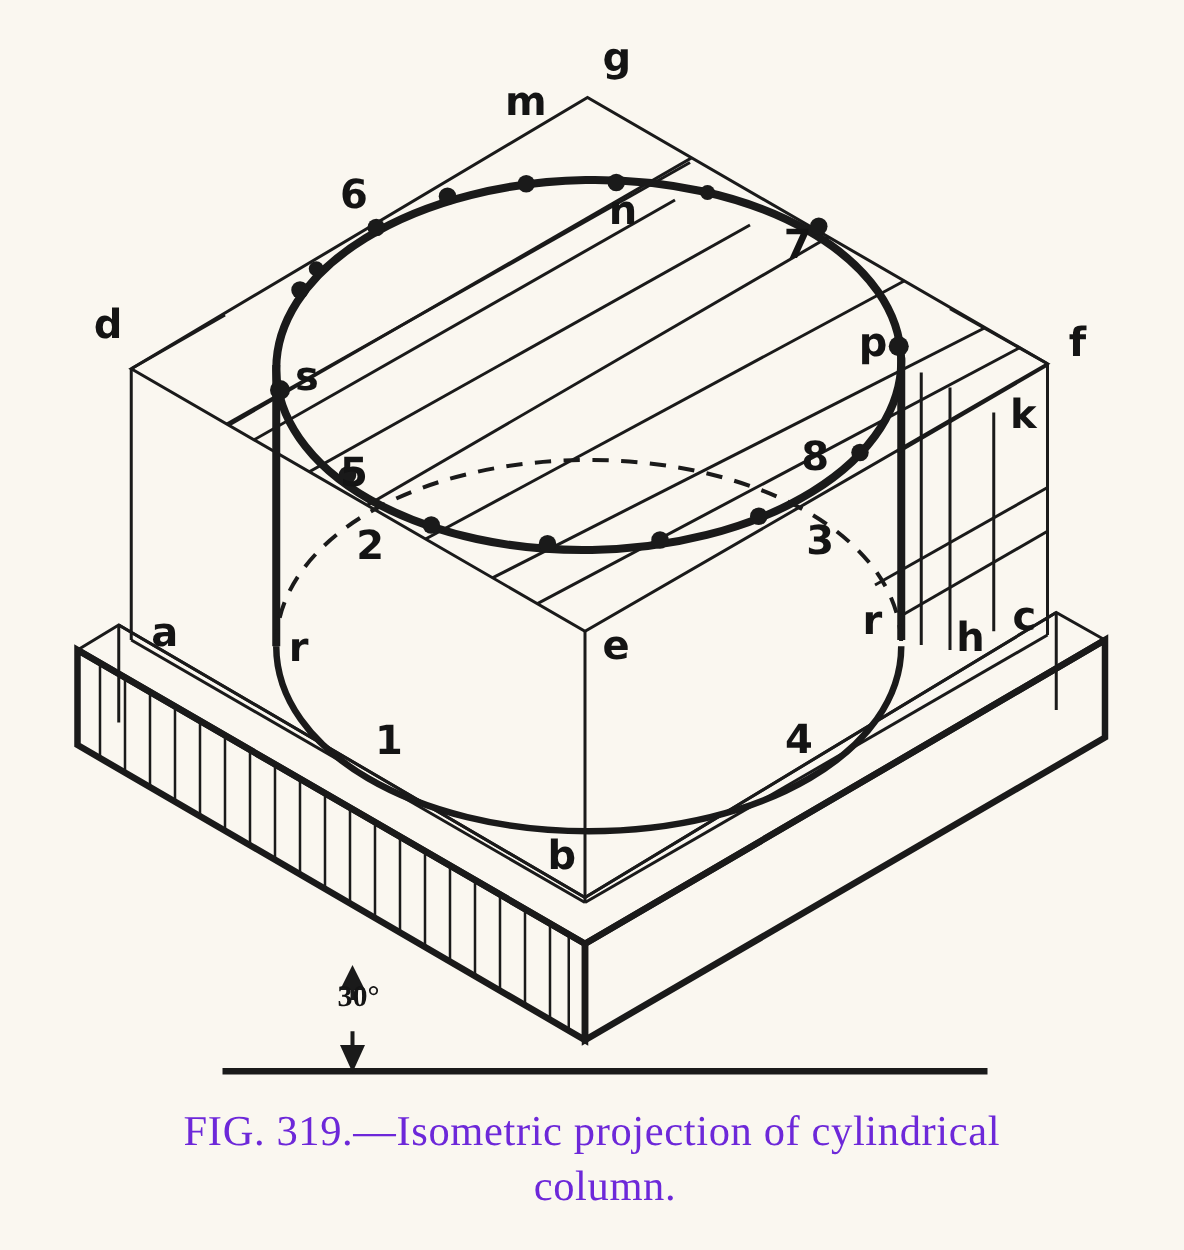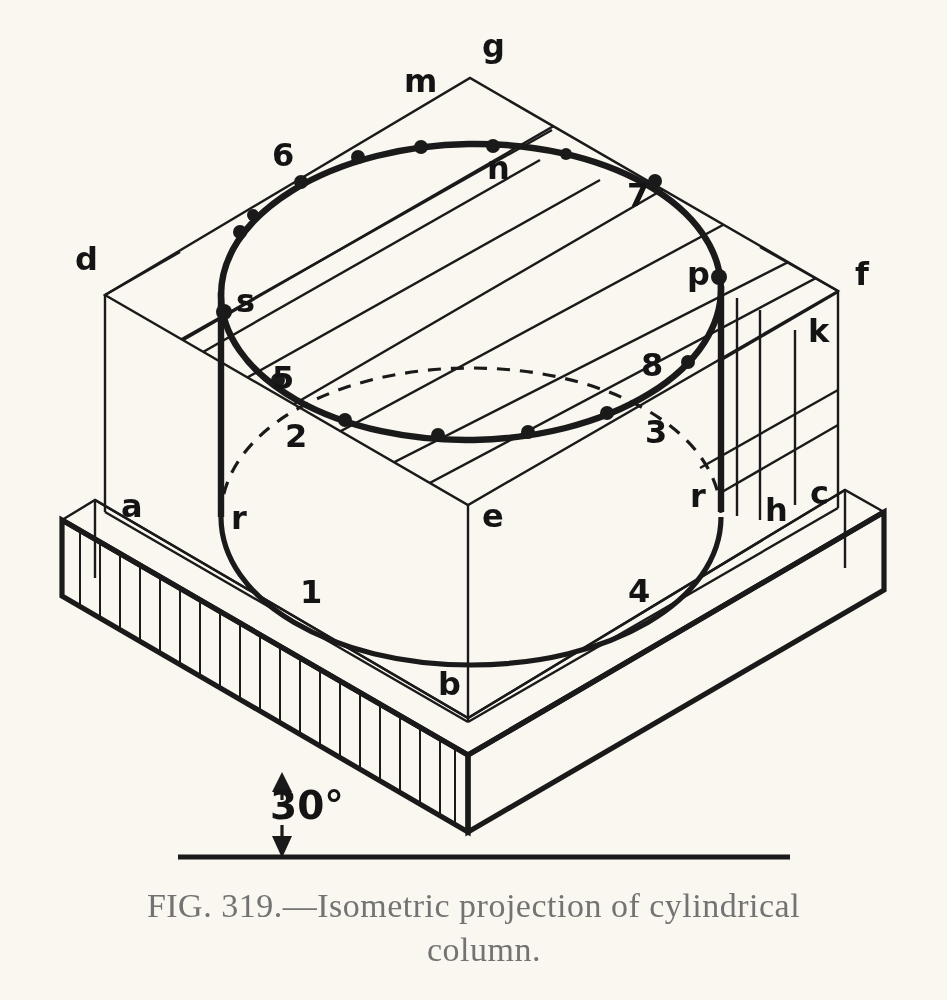--- a/index.html
+++ b/index.html
@@ -24,27 +24,27 @@
     position:absolute;
     color:#141414;
     font-family:"DejaVu Sans", sans-serif;
     font-weight:700;
     font-size:32px;
     line-height:1;
     white-space:nowrap;
     user-select:none;
   }
   .lbl.num{font-family:"DejaVu Sans", sans-serif;font-weight:700;}
-  .lbl.ang{font-size:39px;}
+  .lbl.ang{font-size:24px;font-family:Liberation Serif, serif;}
   #caption{
     position:absolute;
     left:0;right:0;
     top:884px;
     text-align:center;
-    color:#737373;
+    color:#6d28d9;
     font-family:"Liberation Serif", serif;
     font-size:34px;
     letter-spacing:0.5px;
     line-height:1.28;
   }
   #caption .figno{font-variant:small-caps;}
   #caption .line2{display:block;margin-left:21px;}
 </style>
 </head>
 <body>

